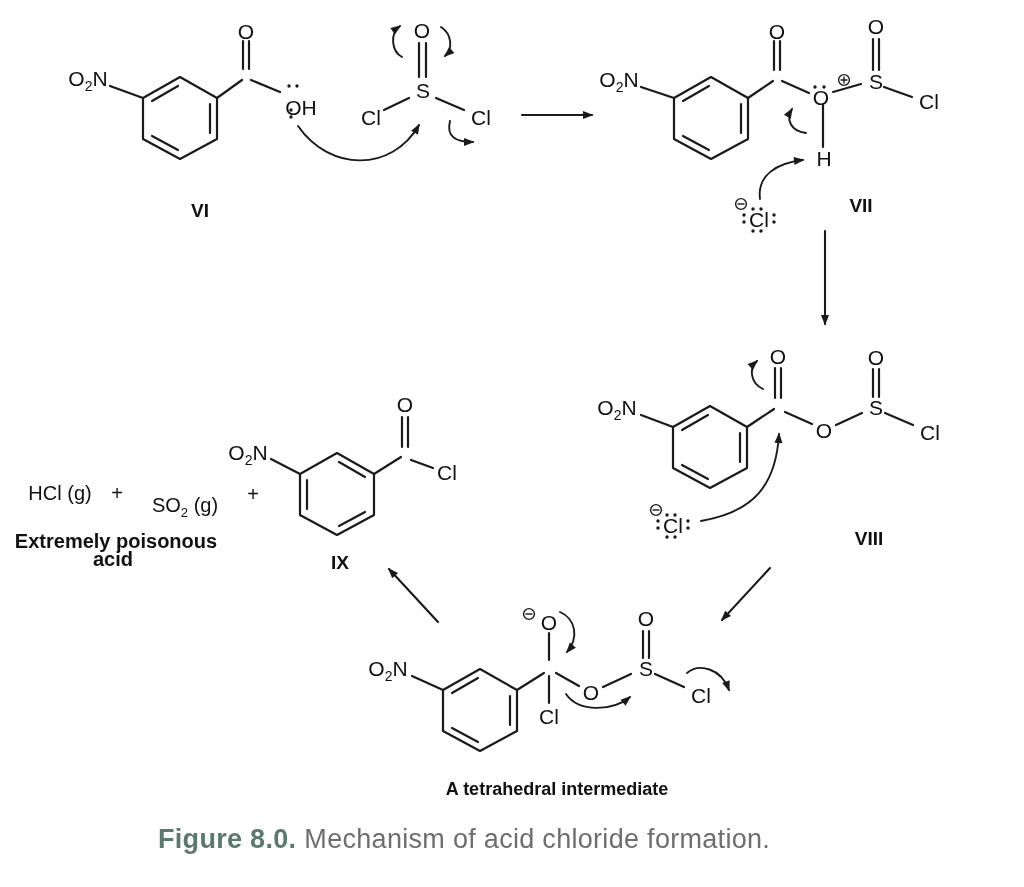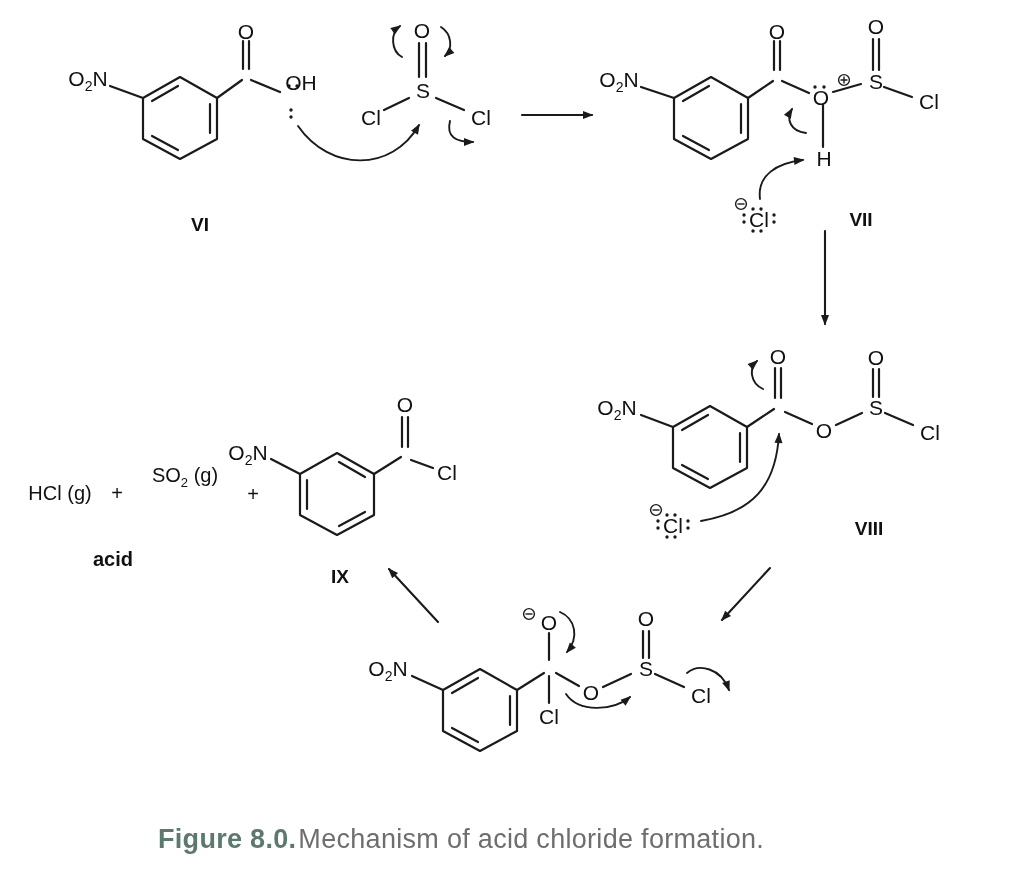--- a/index.html
+++ b/index.html
@@ -6,29 +6,29 @@
   #canvas{position:relative;width:1024px;height:887px;background:#ffffff;overflow:hidden;
           font-family:"Liberation Sans",sans-serif;color:#111;}
   #scheme-svg{position:absolute;left:0;top:0;}
   .bond{stroke:#1a1a1a;stroke-width:2.2;fill:none;stroke-linecap:round;stroke-linejoin:round;}
   .arrow{stroke:#1a1a1a;stroke-width:1.9;fill:none;stroke-linecap:round;}
   .dot{fill:#1a1a1a;stroke:none;}
   .charge{stroke:#1a1a1a;stroke-width:1.4;fill:none;}
   .lbl{position:absolute;transform:translate(-50%,-50%);font-size:21px;line-height:1;
        white-space:nowrap;color:#111;}
   .lbl sub{font-size:14px;line-height:0;}
-  .numeral{font-size:19px;font-weight:bold;margin-top:14px;}
+  .numeral{font-size:19px;font-weight:bold;}
   .gas{font-size:20px;}
   .gas sub{font-size:13px;}
   .warning{font-size:20px;font-weight:bold;}
   .tetra-caption{font-size:18px;font-weight:bold;}
   .caption{position:absolute;left:158px;top:839px;transform:translate(0,-50%);
            font-size:27px;white-space:nowrap;letter-spacing:0.3px;}
   .fig-num{color:#5a7a6d;font-weight:bold;}
-  .fig-text{color:#6e6e6e;margin-left:2px;font-weight:normal;}
+  .fig-text{color:#6e6e6e;margin-left:8px;font-weight:normal;}
 </style>
 </head>
 <body>
 
 <div id="canvas">
 
 <svg id="scheme-svg" width="1024" height="887" viewBox="0 0 1024 887">
   <defs>
     <marker id="ah" markerUnits="userSpaceOnUse" markerWidth="12" markerHeight="10" refX="9.5" refY="4.5" orient="auto">
       <path d="M0.5,0.5 L11,4.5 L0.5,8.5 Z" fill="#1a1a1a"></path>
@@ -170,21 +170,21 @@
     <polygon class="bond" points="337,453 374,474 374,515 337,535 300,515 300,474"></polygon>
     <path class="bond" d="M307,480 L307,509 M339,526 L365,512 M339,462 L365,477"></path>
     <path class="bond" d="M374,474 L401,457"></path>
     <path class="bond" d="M402,417 L402,447 M408,417 L408,447"></path>
     <path class="bond" d="M411,460 L433,468"></path>
   </g>
 </svg>
 
 <span class="lbl" style="left:88px;top:78px"><span>O</span><sub>2</sub><span>N</span></span>
 <span class="lbl" style="left:246px;top:31px">O</span>
-<span class="lbl" style="left:301px;top:82px">OH</span>
+<span class="lbl" style="left:301px;top:107px">OH</span>
 <span class="lbl numeral" style="left:200px;top:210px">VI</span>
 
 <span class="lbl" style="left:422px;top:30px">O</span>
 <span class="lbl" style="left:423px;top:90px">S</span>
 <span class="lbl" style="left:371px;top:117px">Cl</span>
 <span class="lbl" style="left:481px;top:117px">Cl</span>
 
 <span class="lbl" style="left:619px;top:79px"><span>O</span><sub>2</sub><span>N</span></span>
 <span class="lbl" style="left:777px;top:31px">O</span>
 <span class="lbl" style="left:821px;top:97px">O</span>
@@ -195,34 +195,36 @@
 <span class="lbl" style="left:759px;top:219px">Cl</span>
 <span class="lbl numeral" style="left:861px;top:205px">VII</span>
 
 <span class="lbl" style="left:617px;top:407px"><span>O</span><sub>2</sub><span>N</span></span>
 <span class="lbl" style="left:778px;top:356px">O</span>
 <span class="lbl" style="left:824px;top:430px">O</span>
 <span class="lbl" style="left:876px;top:357px">O</span>
 <span class="lbl" style="left:876px;top:407px">S</span>
 <span class="lbl" style="left:930px;top:432px">Cl</span>
 <span class="lbl" style="left:673px;top:525px">Cl</span>
-<span class="lbl numeral" style="left:869px;top:514px">VIII</span>
+<span class="lbl numeral" style="left:869px;top:538px">VIII</span>
 
 <span class="lbl" style="left:388px;top:668px"><span>O</span><sub>2</sub><span>N</span></span>
 <span class="lbl" style="left:549px;top:622px">O</span>
 <span class="lbl" style="left:549px;top:716px">Cl</span>
 <span class="lbl" style="left:591px;top:692px">O</span>
 <span class="lbl" style="left:646px;top:668px">S</span>
 <span class="lbl" style="left:646px;top:618px">O</span>
 <span class="lbl" style="left:701px;top:695px">Cl</span>
+<span class="lbl tetra-caption" style="left:557px;top:789px">A tetrahedral intermediate</span>
 
 <span class="lbl gas" style="left:60px;top:493px">HCl (g)</span>
 <span class="lbl gas" style="left:117px;top:493px">+</span>
-<span class="lbl gas" style="left:185px;top:475px"><span>SO</span><sub>2</sub><span> (g)</span></span>
+<span class="lbl gas" style="left:185px;top:505px"><span>SO</span><sub>2</sub><span> (g)</span></span>
 <span class="lbl gas" style="left:253px;top:494px">+</span>
+<span class="lbl warning" style="left:116px;top:541px">Extremely poisonous</span>
 <span class="lbl warning" style="left:113px;top:559px">acid</span>
 <span class="lbl" style="left:248px;top:452px"><span>O</span><sub>2</sub><span>N</span></span>
 <span class="lbl" style="left:405px;top:404px">O</span>
 <span class="lbl" style="left:447px;top:472px">Cl</span>
 <span class="lbl numeral" style="left:340px;top:562px">IX</span>
 
 <div class="caption">
   <span class="fig-num">Figure 8.0.</span><span class="fig-text">Mechanism of acid chloride formation.</span>
 </div>
 

